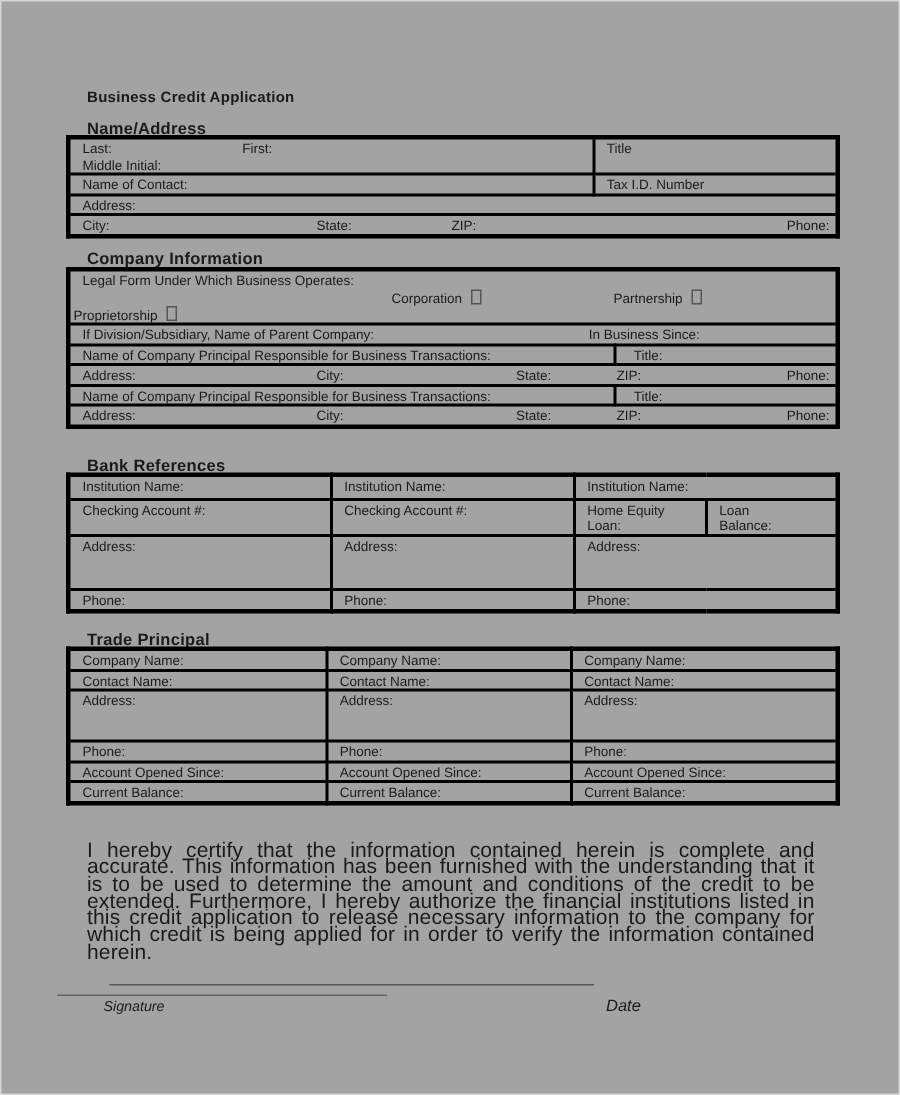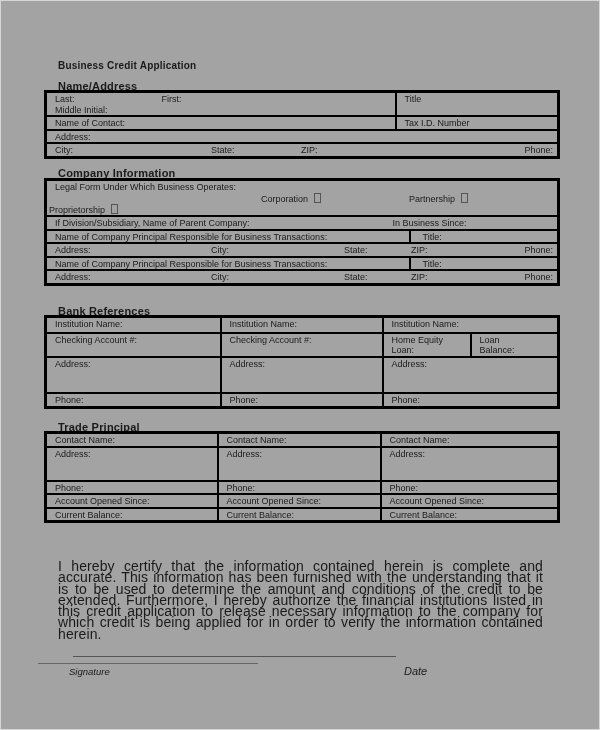--- a/index.html
+++ b/index.html
@@ -180,20 +180,25 @@
     </table>
 
   <div class="sec-header" style="top:420px">Trade Principal</div>
   <table class="frm" style="top:430px">
     <colgroup>
         <col style="width:172px">
         <col style="width:163px">
         <col style="width:178px">
       </colgroup>
     <tbody>
+        <tr style="height:10px">
+      <td class="ind">Company Name:</td>
+      <td>Company Name:</td>
+      <td>Company Name:</td>
+    </tr>
     <tr style="height:10px">
       <td class="ind">Contact Name:</td>
       <td>Contact Name:</td>
       <td>Contact Name:</td>
     </tr>
     <tr style="height:34px">
       <td class="ind">Address:</td>
       <td>Address:</td>
       <td>Address:</td>
     </tr>

